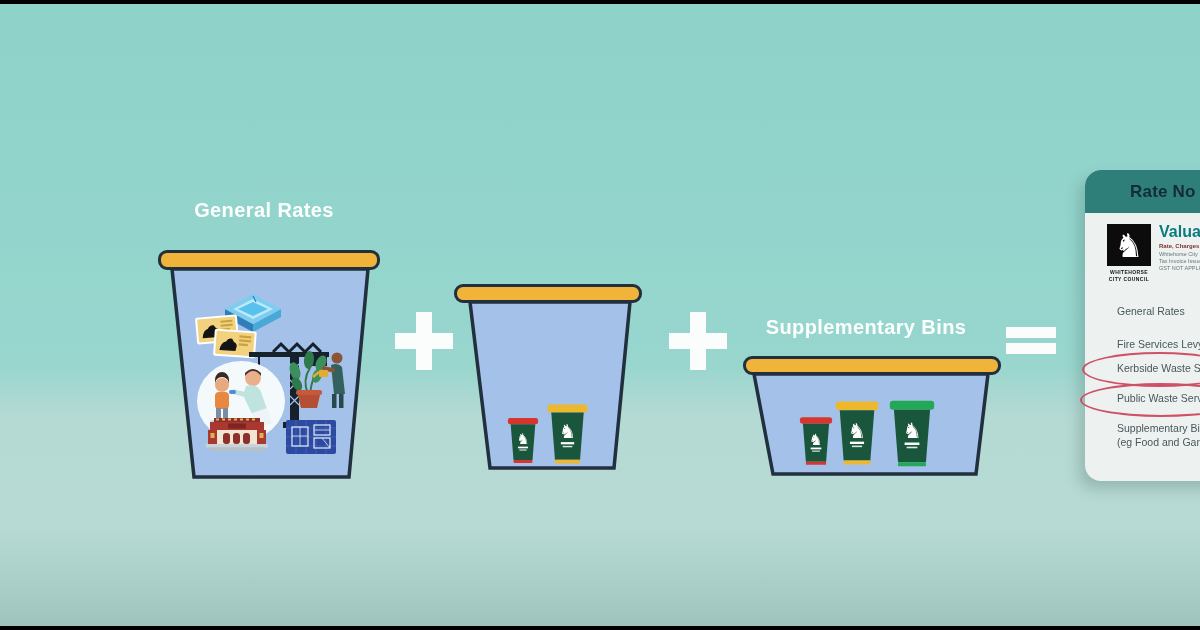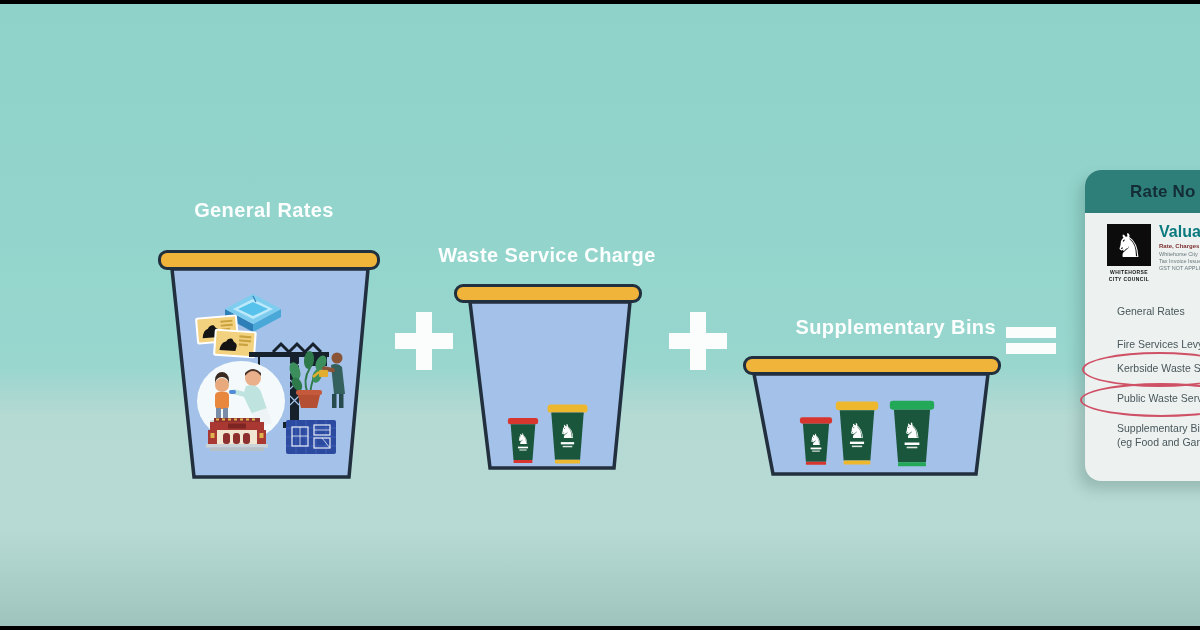--- a/index.html
+++ b/index.html
@@ -189,21 +189,20 @@
       <rect x="28" y="18" width="16" height="10" fill="none" stroke="#e8eef8" stroke-width="1.2"></rect>
       <path d="M28 10 h16 M36 18 l8 10" stroke="#e8eef8" stroke-width="0.8"></path>
     </svg>
   </div>
 
   <div class="plus" style="left:395px; top:312px;">
     <div class="h"></div>
       <div class="v"></div>
   </div>
 
-  <div class="bucket-label" style="left:417px; top:244px;">Waste Service Charge</div>
 
   <svg class="bucket-body" style="left:464px; top:299px;" width="172" height="172">
     <polygon points="6,3 166,3 150,169 26,169" fill="#a4c2e9" stroke="#222f3e" stroke-width="3.5"></polygon>
   </svg>
   <div class="lid" style="left:454px; top:284px; width:188px; height:19px;"></div>
 
   <svg class="bin" style="left:506px; top:417px;" width="34" height="47" viewBox="0 0 60 84">
     <rect x="3" y="2" width="54" height="11" rx="4" fill="#d6362e"></rect>
     <polygon points="8,13 52,13 47,77 13,77" fill="#1a563c"></polygon>
     <rect x="13" y="77" width="34" height="5" rx="1.5" fill="#d6362e"></rect>
@@ -218,21 +217,21 @@
     <text x="30" y="48" text-anchor="middle" font-size="26" fill="#ffffff" font-family="DejaVu Sans">♞</text>
     <rect x="21" y="53" width="18" height="3" fill="#ffffff"></rect>
     <rect x="23.5" y="58" width="13" height="2" fill="#ffffff" opacity=".85"></rect>
   </svg>
 
   <div class="plus" style="left:669px; top:312px;">
     <div class="h"></div>
       <div class="v"></div>
   </div>
 
-  <div class="bucket-label" style="left:736px; top:316px;text-align:right;">Supplementary Bins</div>
+  <div class="bucket-label" style="left:736px; top:316px;">Supplementary Bins</div>
 
   <svg class="bucket-body" style="left:750px; top:371px;" width="242" height="106">
     <polygon points="4,3 238,3 226,103 23,103" fill="#a4c2e9" stroke="#222f3e" stroke-width="3.5"></polygon>
   </svg>
   <div class="lid" style="left:743px; top:356px; width:258px; height:19px;"></div>
 
   <svg class="bin" style="left:798px; top:416px;" width="36" height="50" viewBox="0 0 60 84">
     <rect x="3" y="2" width="54" height="11" rx="4" fill="#d6362e"></rect>
     <polygon points="8,13 52,13 47,77 13,77" fill="#1a563c"></polygon>
     <rect x="13" y="77" width="34" height="5" rx="1.5" fill="#d6362e"></rect>

